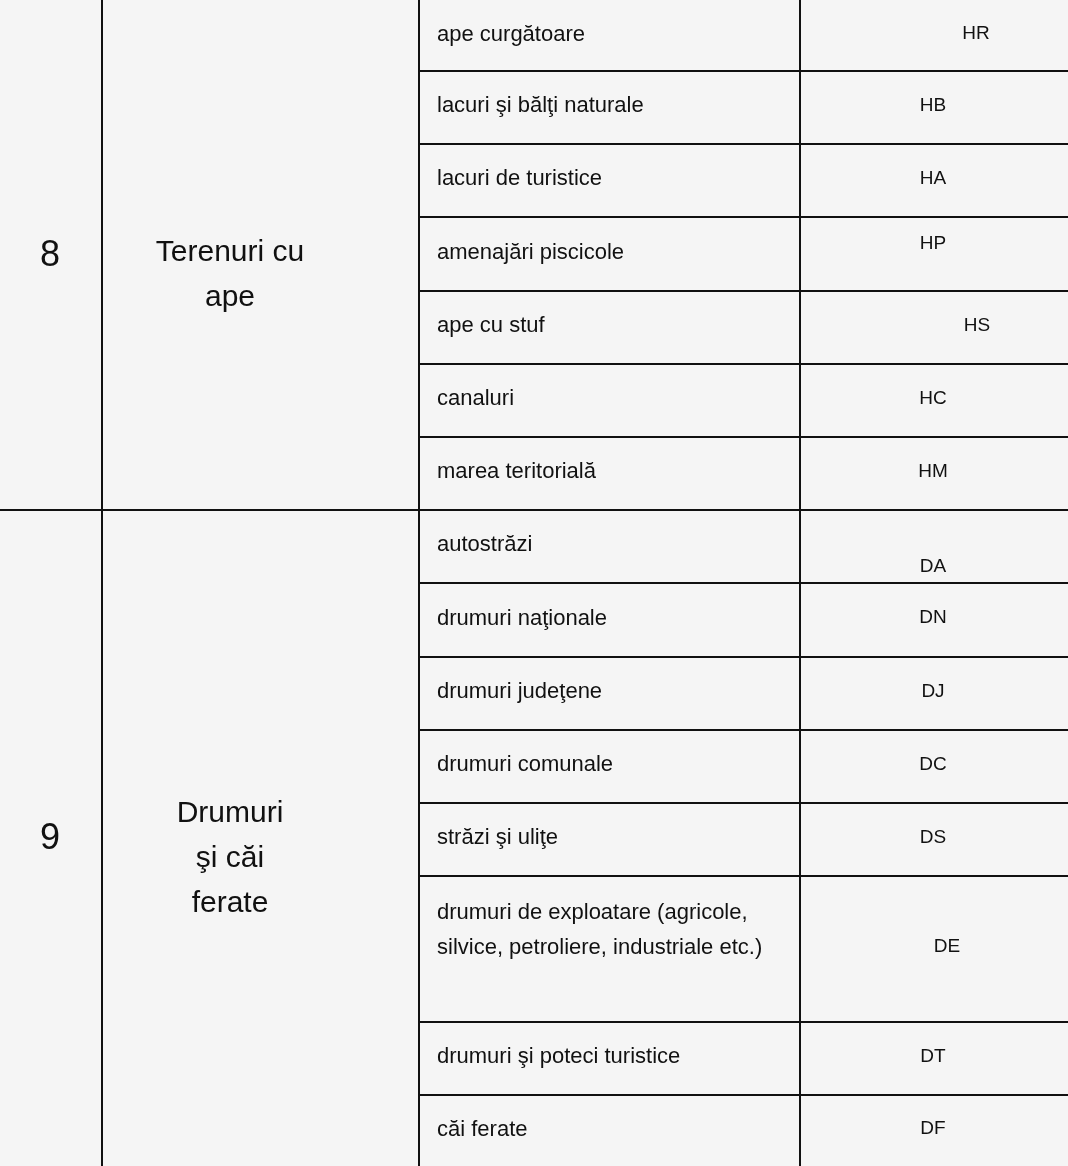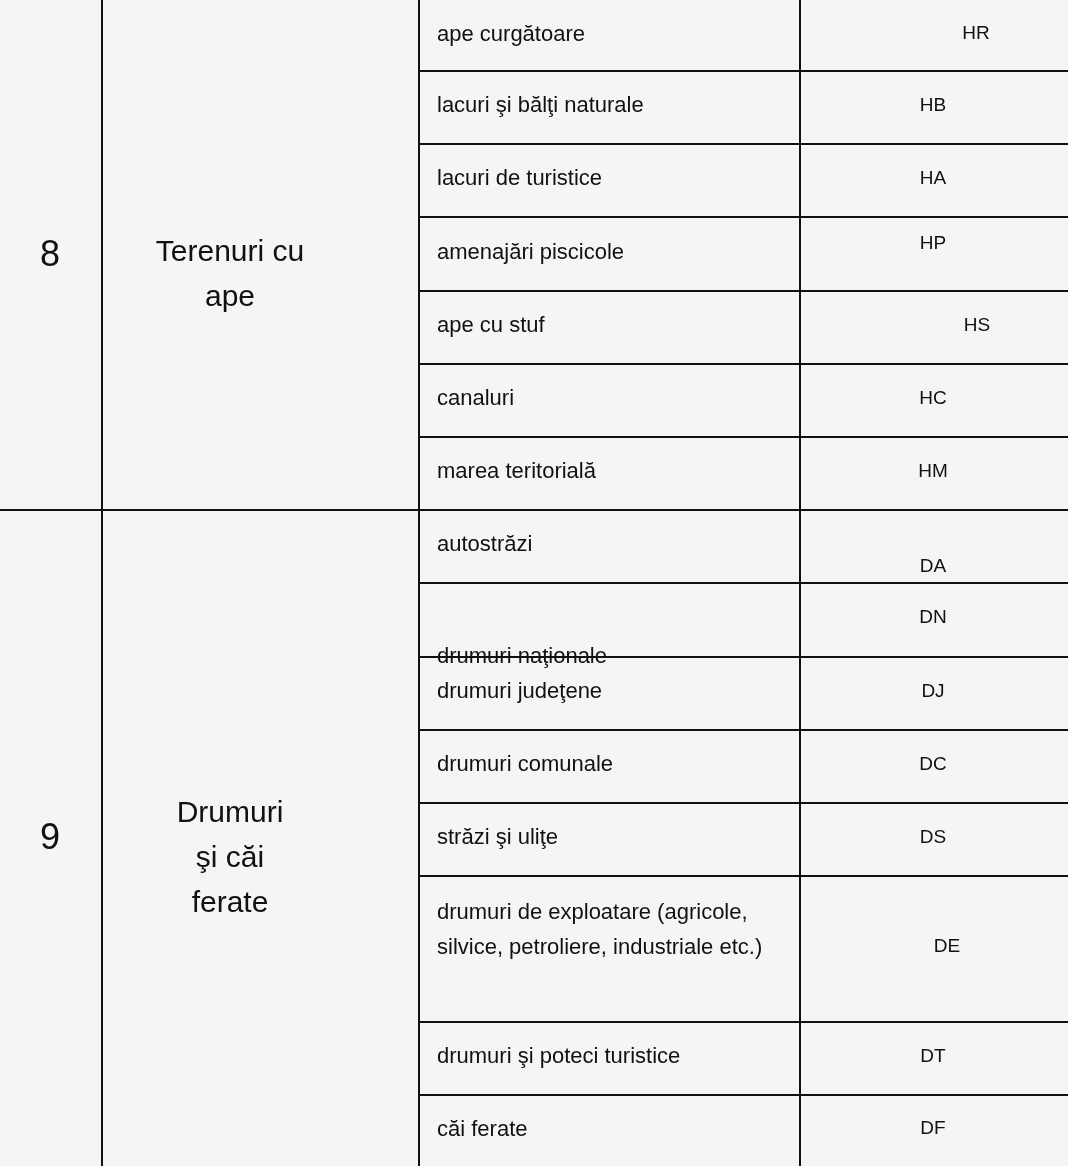--- a/index.html
+++ b/index.html
@@ -39,21 +39,21 @@
     <div class="desc" style="top: 380px;">canaluri</div>
     <div class="code" style="top: 386.5px;">HC</div>
     <div class="hline" style="left: 418px; top: 436px; width: 650px;"></div>
     <div class="desc" style="top: 453px;">marea teritorială</div>
     <div class="code" style="top: 459.5px;">HM</div>
     <div class="num" style="top: 815.5px;">9</div>
     <div class="cat" style="top: 788.5px; padding: 0px 64px; box-sizing: border-box;">Drumuri şi căi ferate</div>
     <div class="desc" style="top: 526px;">autostrăzi</div>
     <div class="code" style="top: 532.5px; margin-top: 22px;">DA</div>
     <div class="hline" style="left: 418px; top: 582px; width: 650px;"></div>
-    <div class="desc" style="top: 599.5px; margin-top: 38px;">drumuri naţionale</div>
+    <div class="desc" style="top: 599.5px;">drumuri naţionale</div>
     <div class="code" style="top: 606px;">DN</div>
     <div class="hline" style="left: 418px; top: 656px; width: 650px;"></div>
     <div class="desc" style="top: 673px;">drumuri judeţene</div>
     <div class="code" style="top: 679.5px;">DJ</div>
     <div class="hline" style="left: 418px; top: 729px; width: 650px;"></div>
     <div class="desc" style="top: 746px;">drumuri comunale</div>
     <div class="code" style="top: 752.5px;">DC</div>
     <div class="hline" style="left: 418px; top: 802px; width: 650px;"></div>
     <div class="desc" style="top: 819px;">străzi şi uliţe</div>
     <div class="code" style="top: 825.5px;">DS</div>

